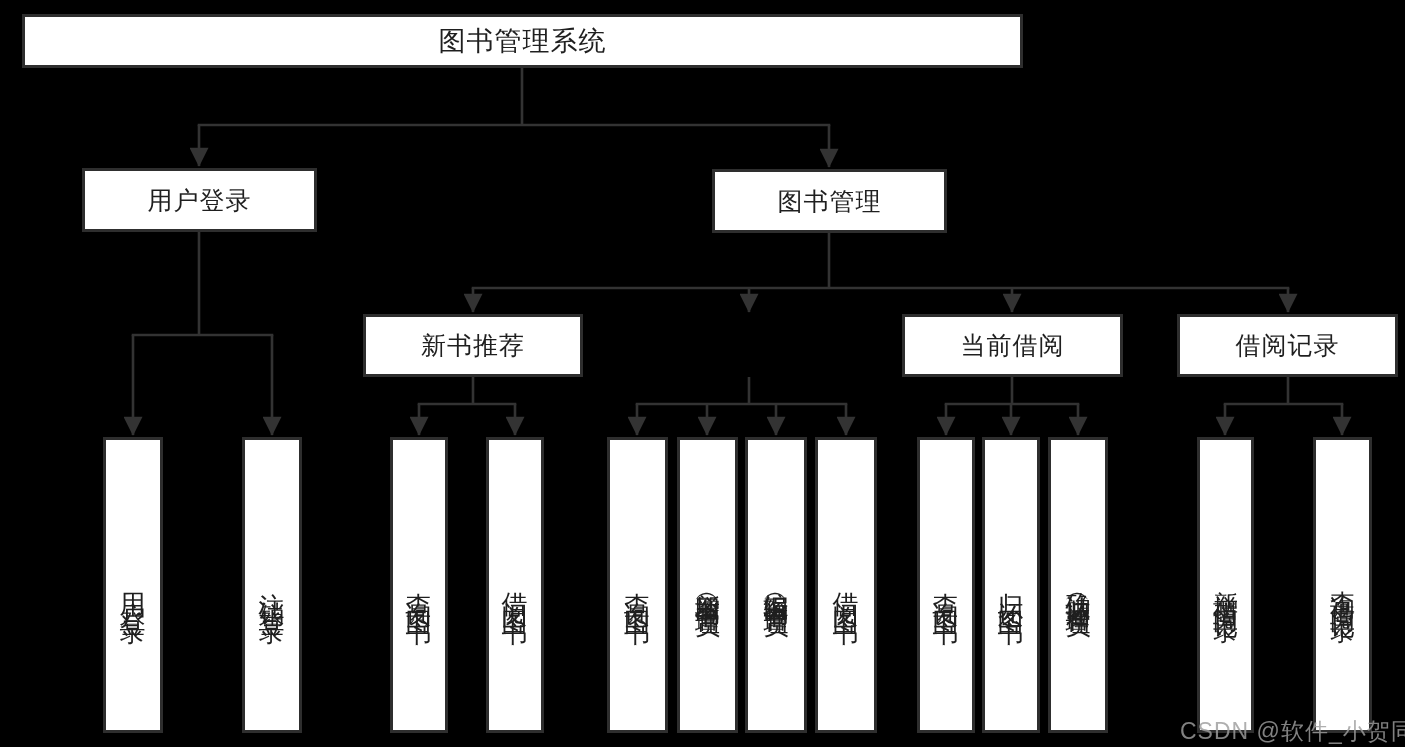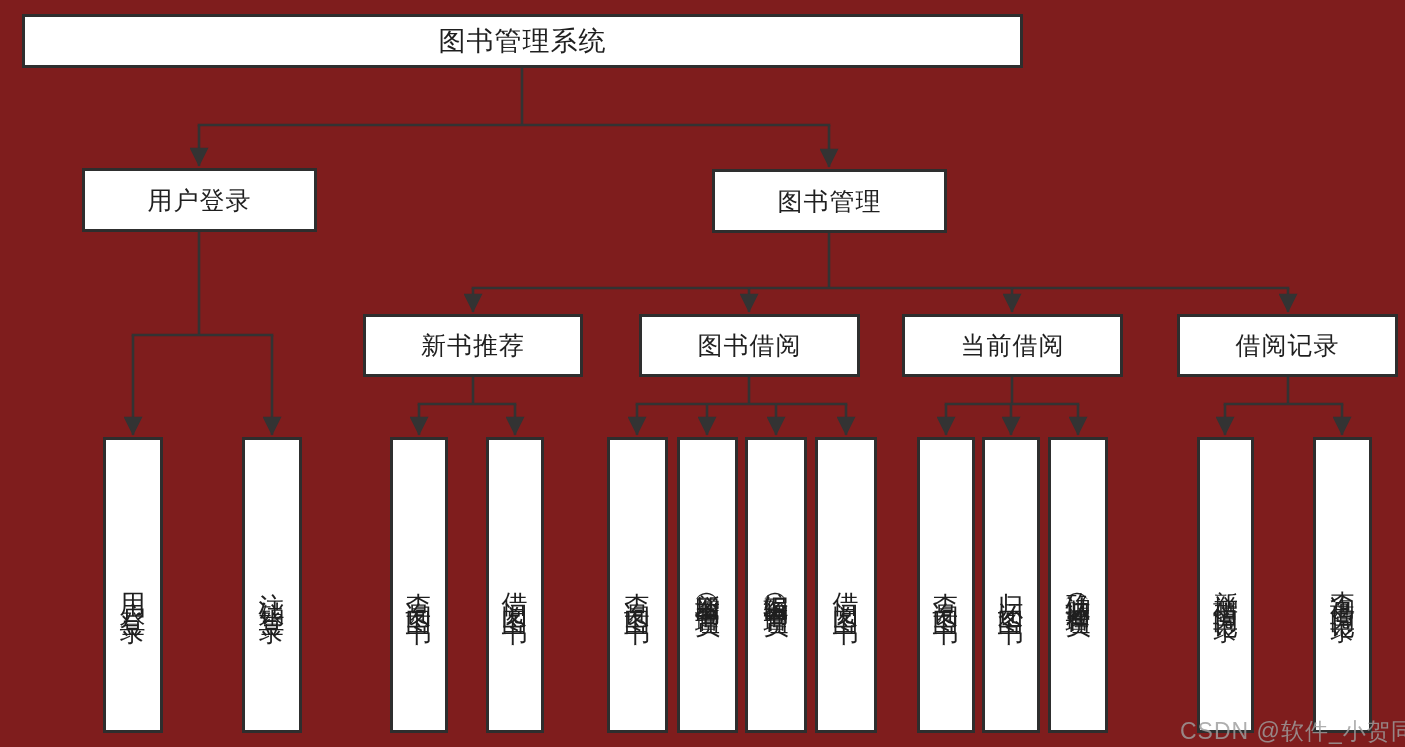--- a/index.html
+++ b/index.html
@@ -1,17 +1,17 @@
 <!DOCTYPE html>
 <html><head>
 <meta charset="utf-8">
 <style>
   html,body{margin:0;padding:0;background:#ffffff;}
   .stage{
-    position:relative;width:1405px;height:747px;background:#7f1d1d;
+    position:relative;width:1405px;height:747px;background:#000000;
     font-family:"Liberation Sans","DejaVu Sans",sans-serif;overflow:hidden;
   }
   .wires{position:absolute;left:0;top:0;width:1405px;height:747px;}
   .wires line{stroke:#333333;stroke-width:2.6px;}
   .node{
     position:absolute;box-sizing:border-box;border:3px solid #2e2e2e;background:#ffffff;
     display:flex;align-items:center;justify-content:center;
     color:#1f1f1f;z-index:2;text-align:center;white-space:nowrap;
   }
   .root-node{font-size:27px;letter-spacing:1px;}
@@ -95,21 +95,20 @@
       <line x1="1342" y1="404" x2="1342" y2="435" marker-end="url(#arrow)"></line>
     </g>
   </svg>
 
   <div class="node root-node" style="left:22px;top:14px;width:1001px;height:54px;">图书管理系统</div>
 
   <div class="node h-node" style="left:82px;top:168px;width:235px;height:64px;">用户登录</div>
   <div class="node h-node" style="left:712px;top:169px;width:235px;height:64px;">图书管理</div>
 
   <div class="node h-node" style="left:363px;top:314px;width:220px;height:63px;">新书推荐</div>
-  <div class="node h-node" style="left:639px;top:314px;width:221px;height:63px;">图书借阅</div>
   <div class="node h-node" style="left:1177px;top:314px;width:221px;height:63px;">借阅记录</div>
   <div class="node h-node" style="left:902px;top:314px;width:221px;height:63px;">当前借阅</div>
 
   <div class="node v-node sp-wide" style="left:103px;top:437px;width:60px;height:296px;">用户登录</div>
   <div class="node v-node sp-wide" style="left:242px;top:437px;width:60px;height:296px;">注销登录</div>
 
   <div class="node v-node sp-wide" style="left:390px;top:437px;width:58px;height:296px;">查询图书</div>
   <div class="node v-node sp-wide" style="left:486px;top:437px;width:58px;height:296px;">借阅图书</div>
 
   <div class="node v-node sp-wide" style="left:607px;top:437px;width:61px;height:296px;">查询图书</div>

